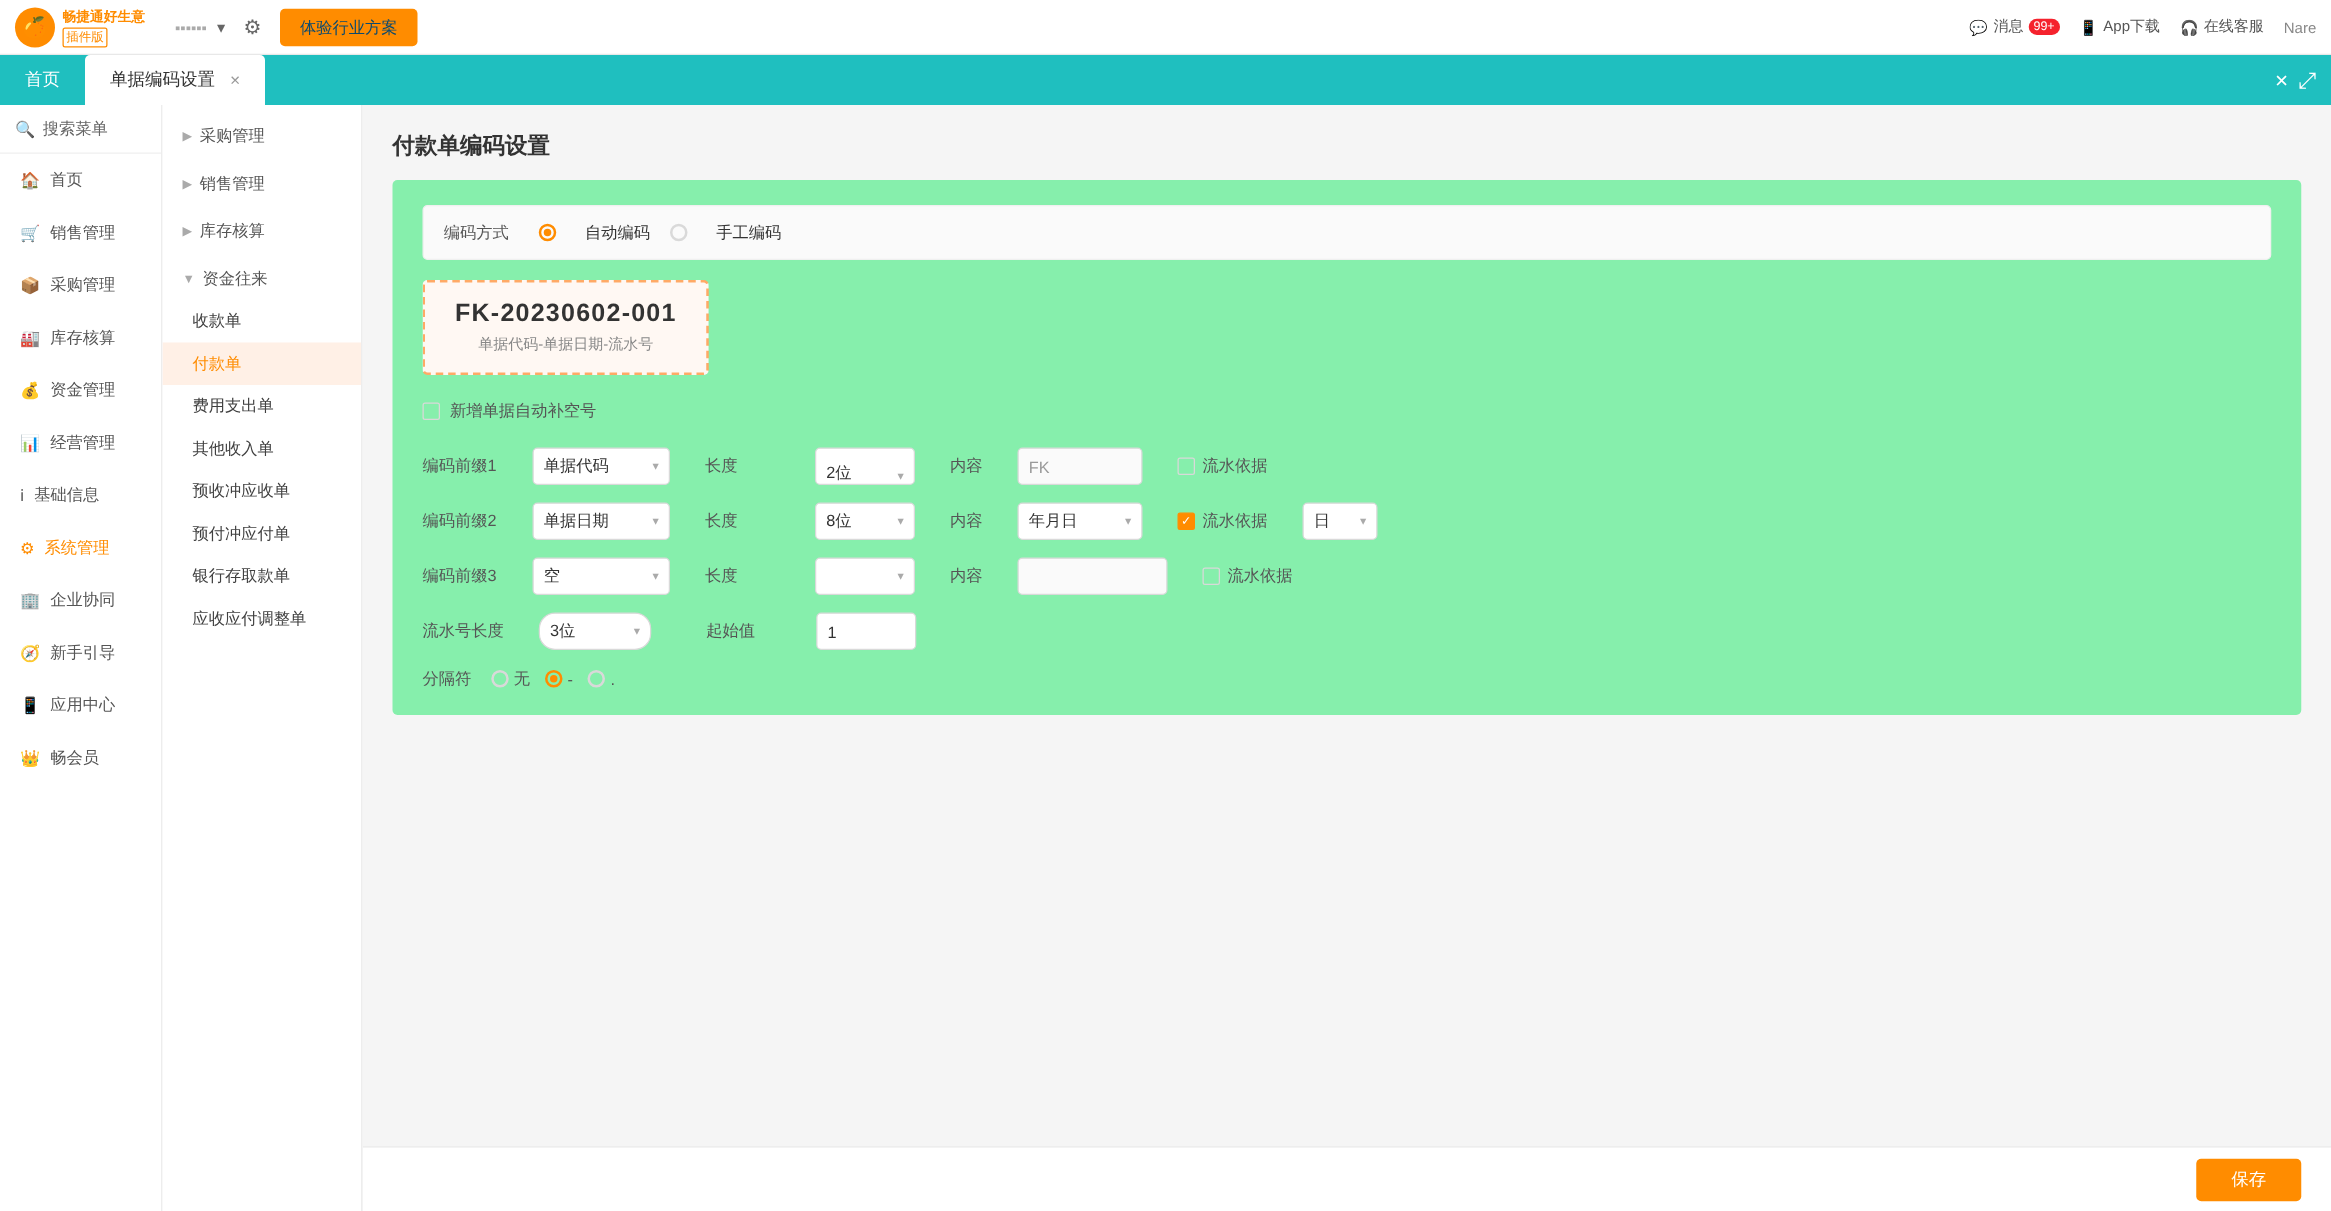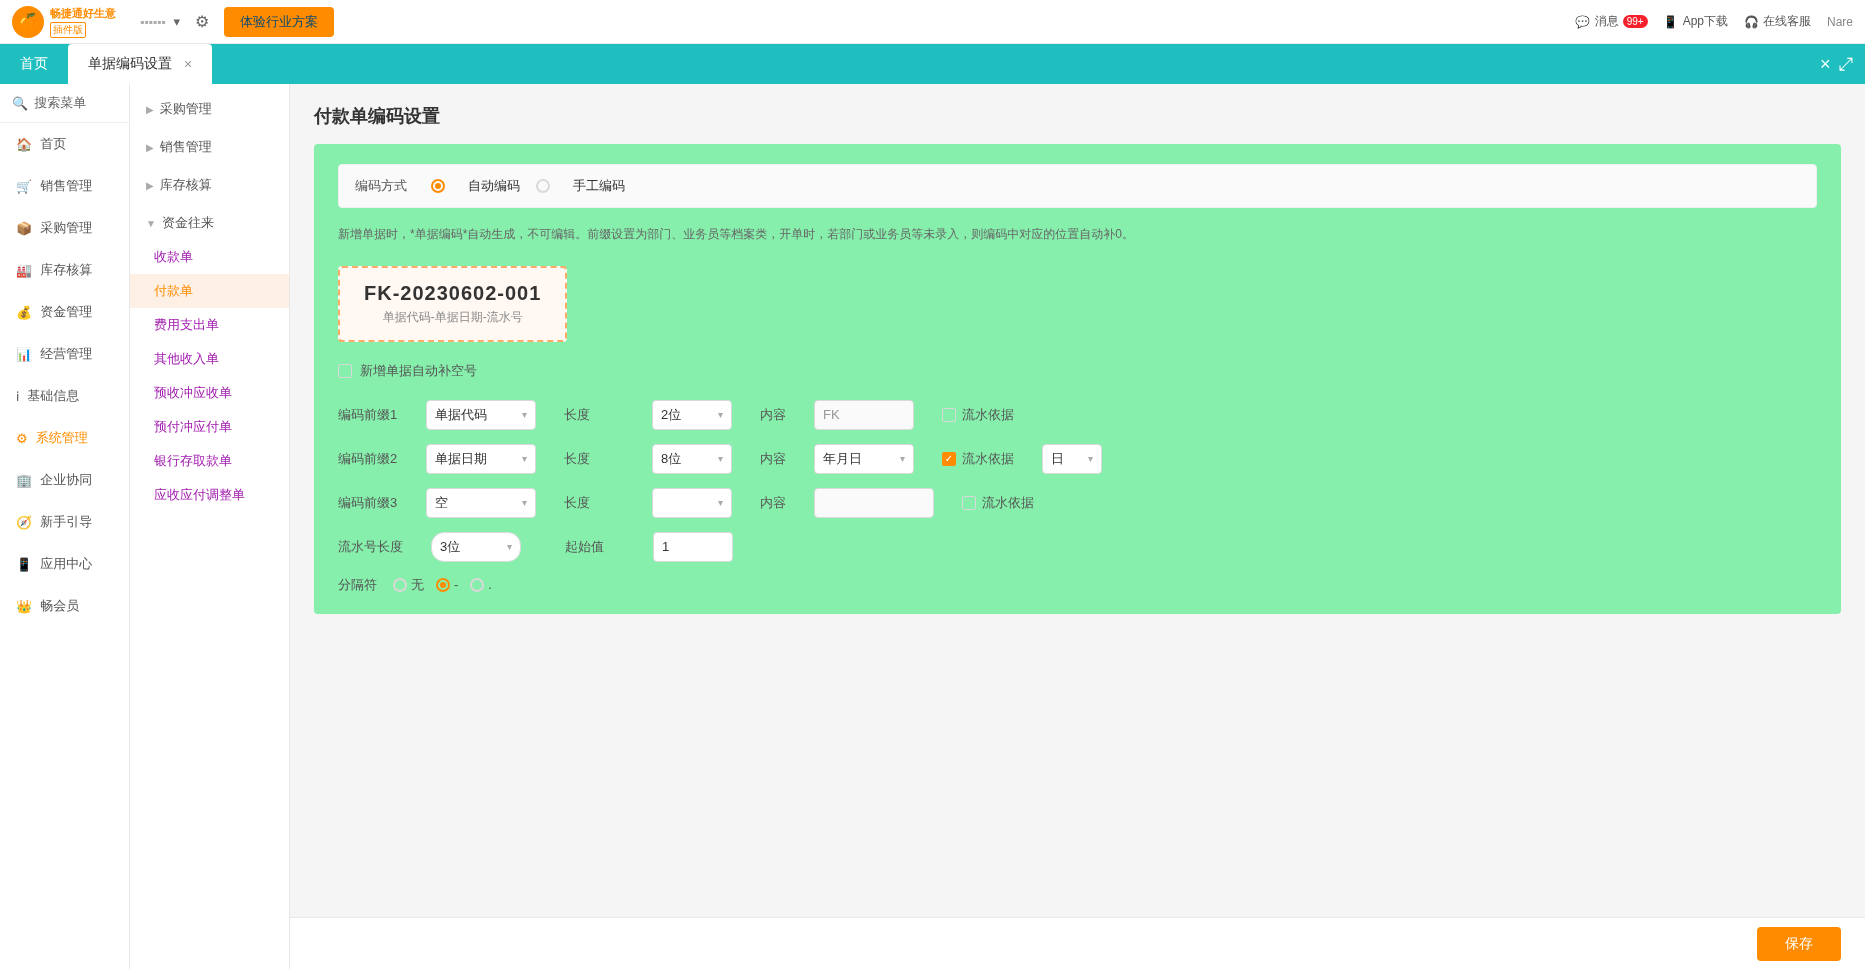--- a/index.html
+++ b/index.html
@@ -119,21 +119,21 @@
       align-items: center;
       padding: 8px 16px;
       cursor: pointer;
       color: #555;
       font-size: 13px;
       gap: 4px;
     }
     .sub-sidebar-item {
       padding: 8px 16px 8px 24px;
       cursor: pointer;
-      color: #a21caf;
+      color: #404040;
       font-size: 13px;
     }
     .sub-sidebar-item.active { color: #ff8c00; background: #fff0e6; }
 
     
     .content-area {
       margin-left: 290px;
       flex: 1;
       padding: 20px 24px;
       background: #f5f5f5;
@@ -485,21 +485,20 @@
             <span>自动编码</span>
           </label>
           <label class="radio-item">
             <div class="radio-dot"></div>
             <span>手工编码</span>
           </label>
         </div>
       </div>
 
       
-      <div class="info-text">新增单据时，*单据编码*自动生成，不可编辑。前缀设置为部门、业务员等档案类，开单时，若部门或业务员等未录入，则编码中对应的位置自动补0。</div>
 
       
       <div class="preview-box">
         <div class="preview-code">FK-20230602-001</div>
         <div class="preview-desc">单据代码-单据日期-流水号</div>
       </div>
 
       
       <div class="checkbox-row">
         <div class="checkbox"></div>
@@ -507,21 +506,21 @@
       </div>
 
       
       <div class="form-row">
         <span class="form-label">编码前缀1</span>
         <div class="select-wrap" style="min-width:110px;">
           <span>单据代码</span>
           <span class="select-arrow">▾</span>
         </div>
         <span class="form-label">长度</span>
-        <div class="select-wrap" style="min-width:80px;">
+        <div class="select-wrap" style="min-width:80px;align-items:flex-end;">
           <span>2位</span>
           <span class="select-arrow">▾</span>
         </div>
         <span class="content-label">内容</span>
         <div class="content-value">
           <span>FK</span>
         </div>
         <div class="serial-checkbox">
           <div class="checkbox"></div>
           <span>流水依据</span>

